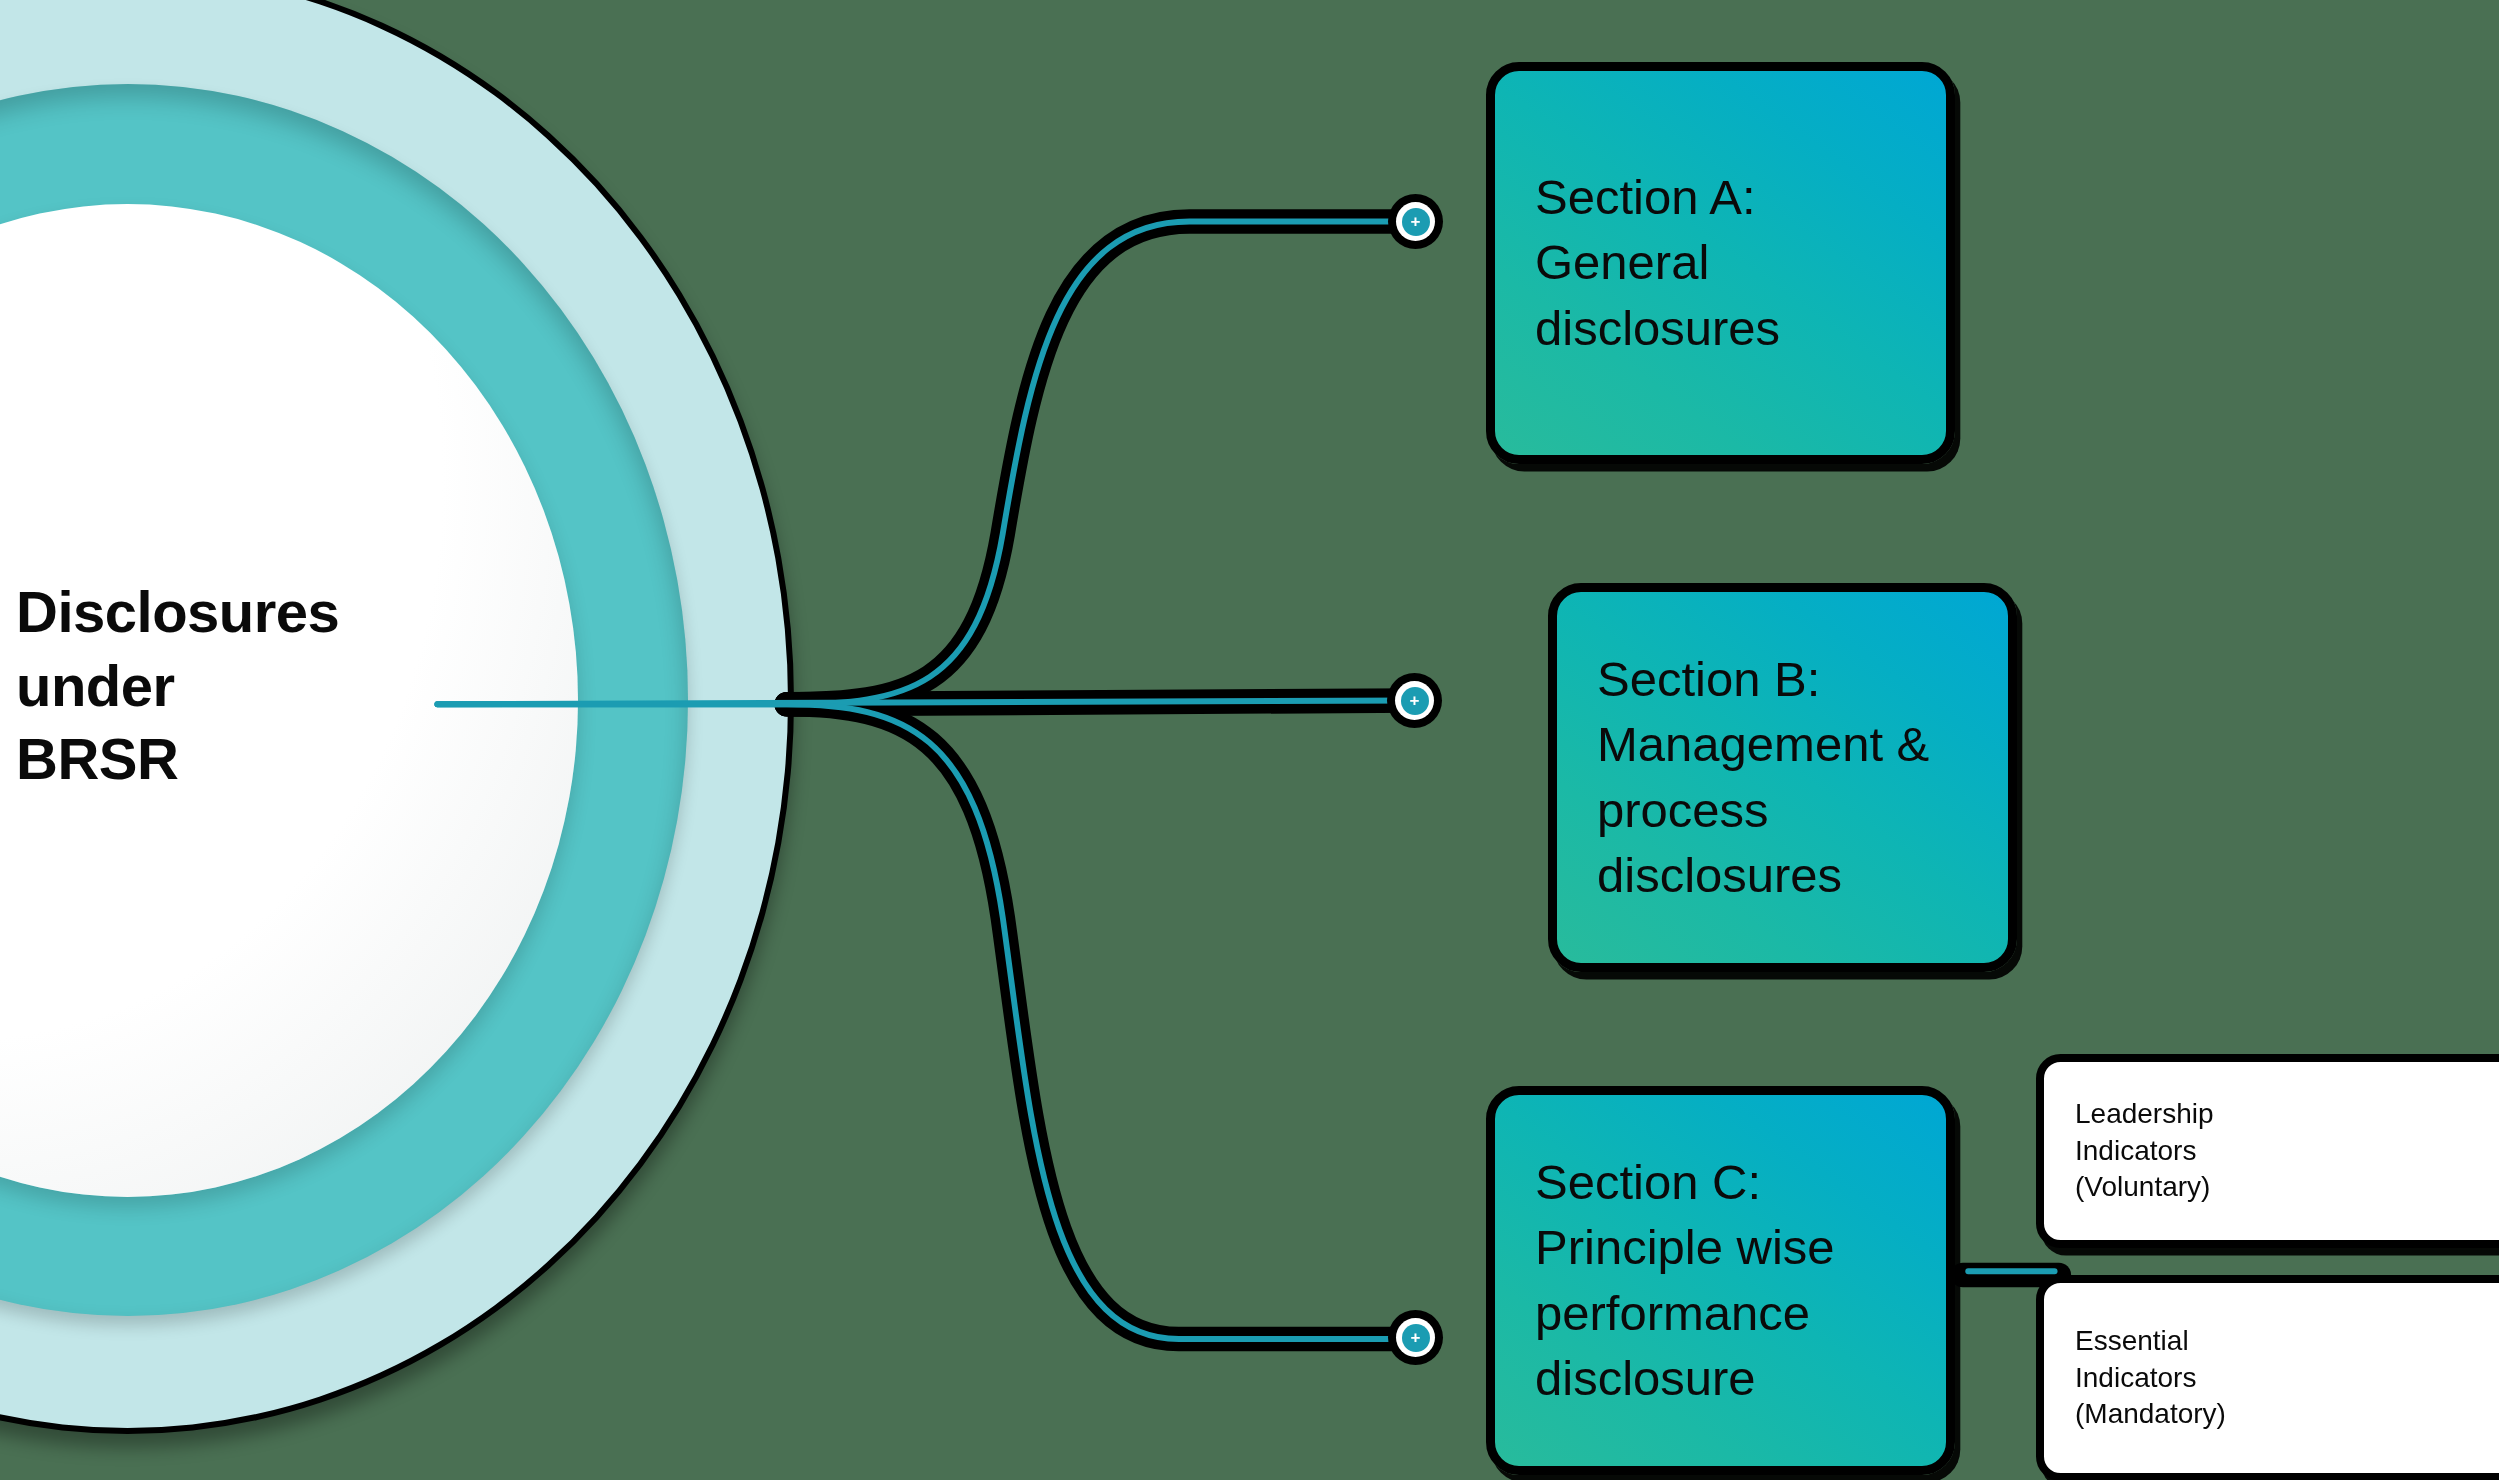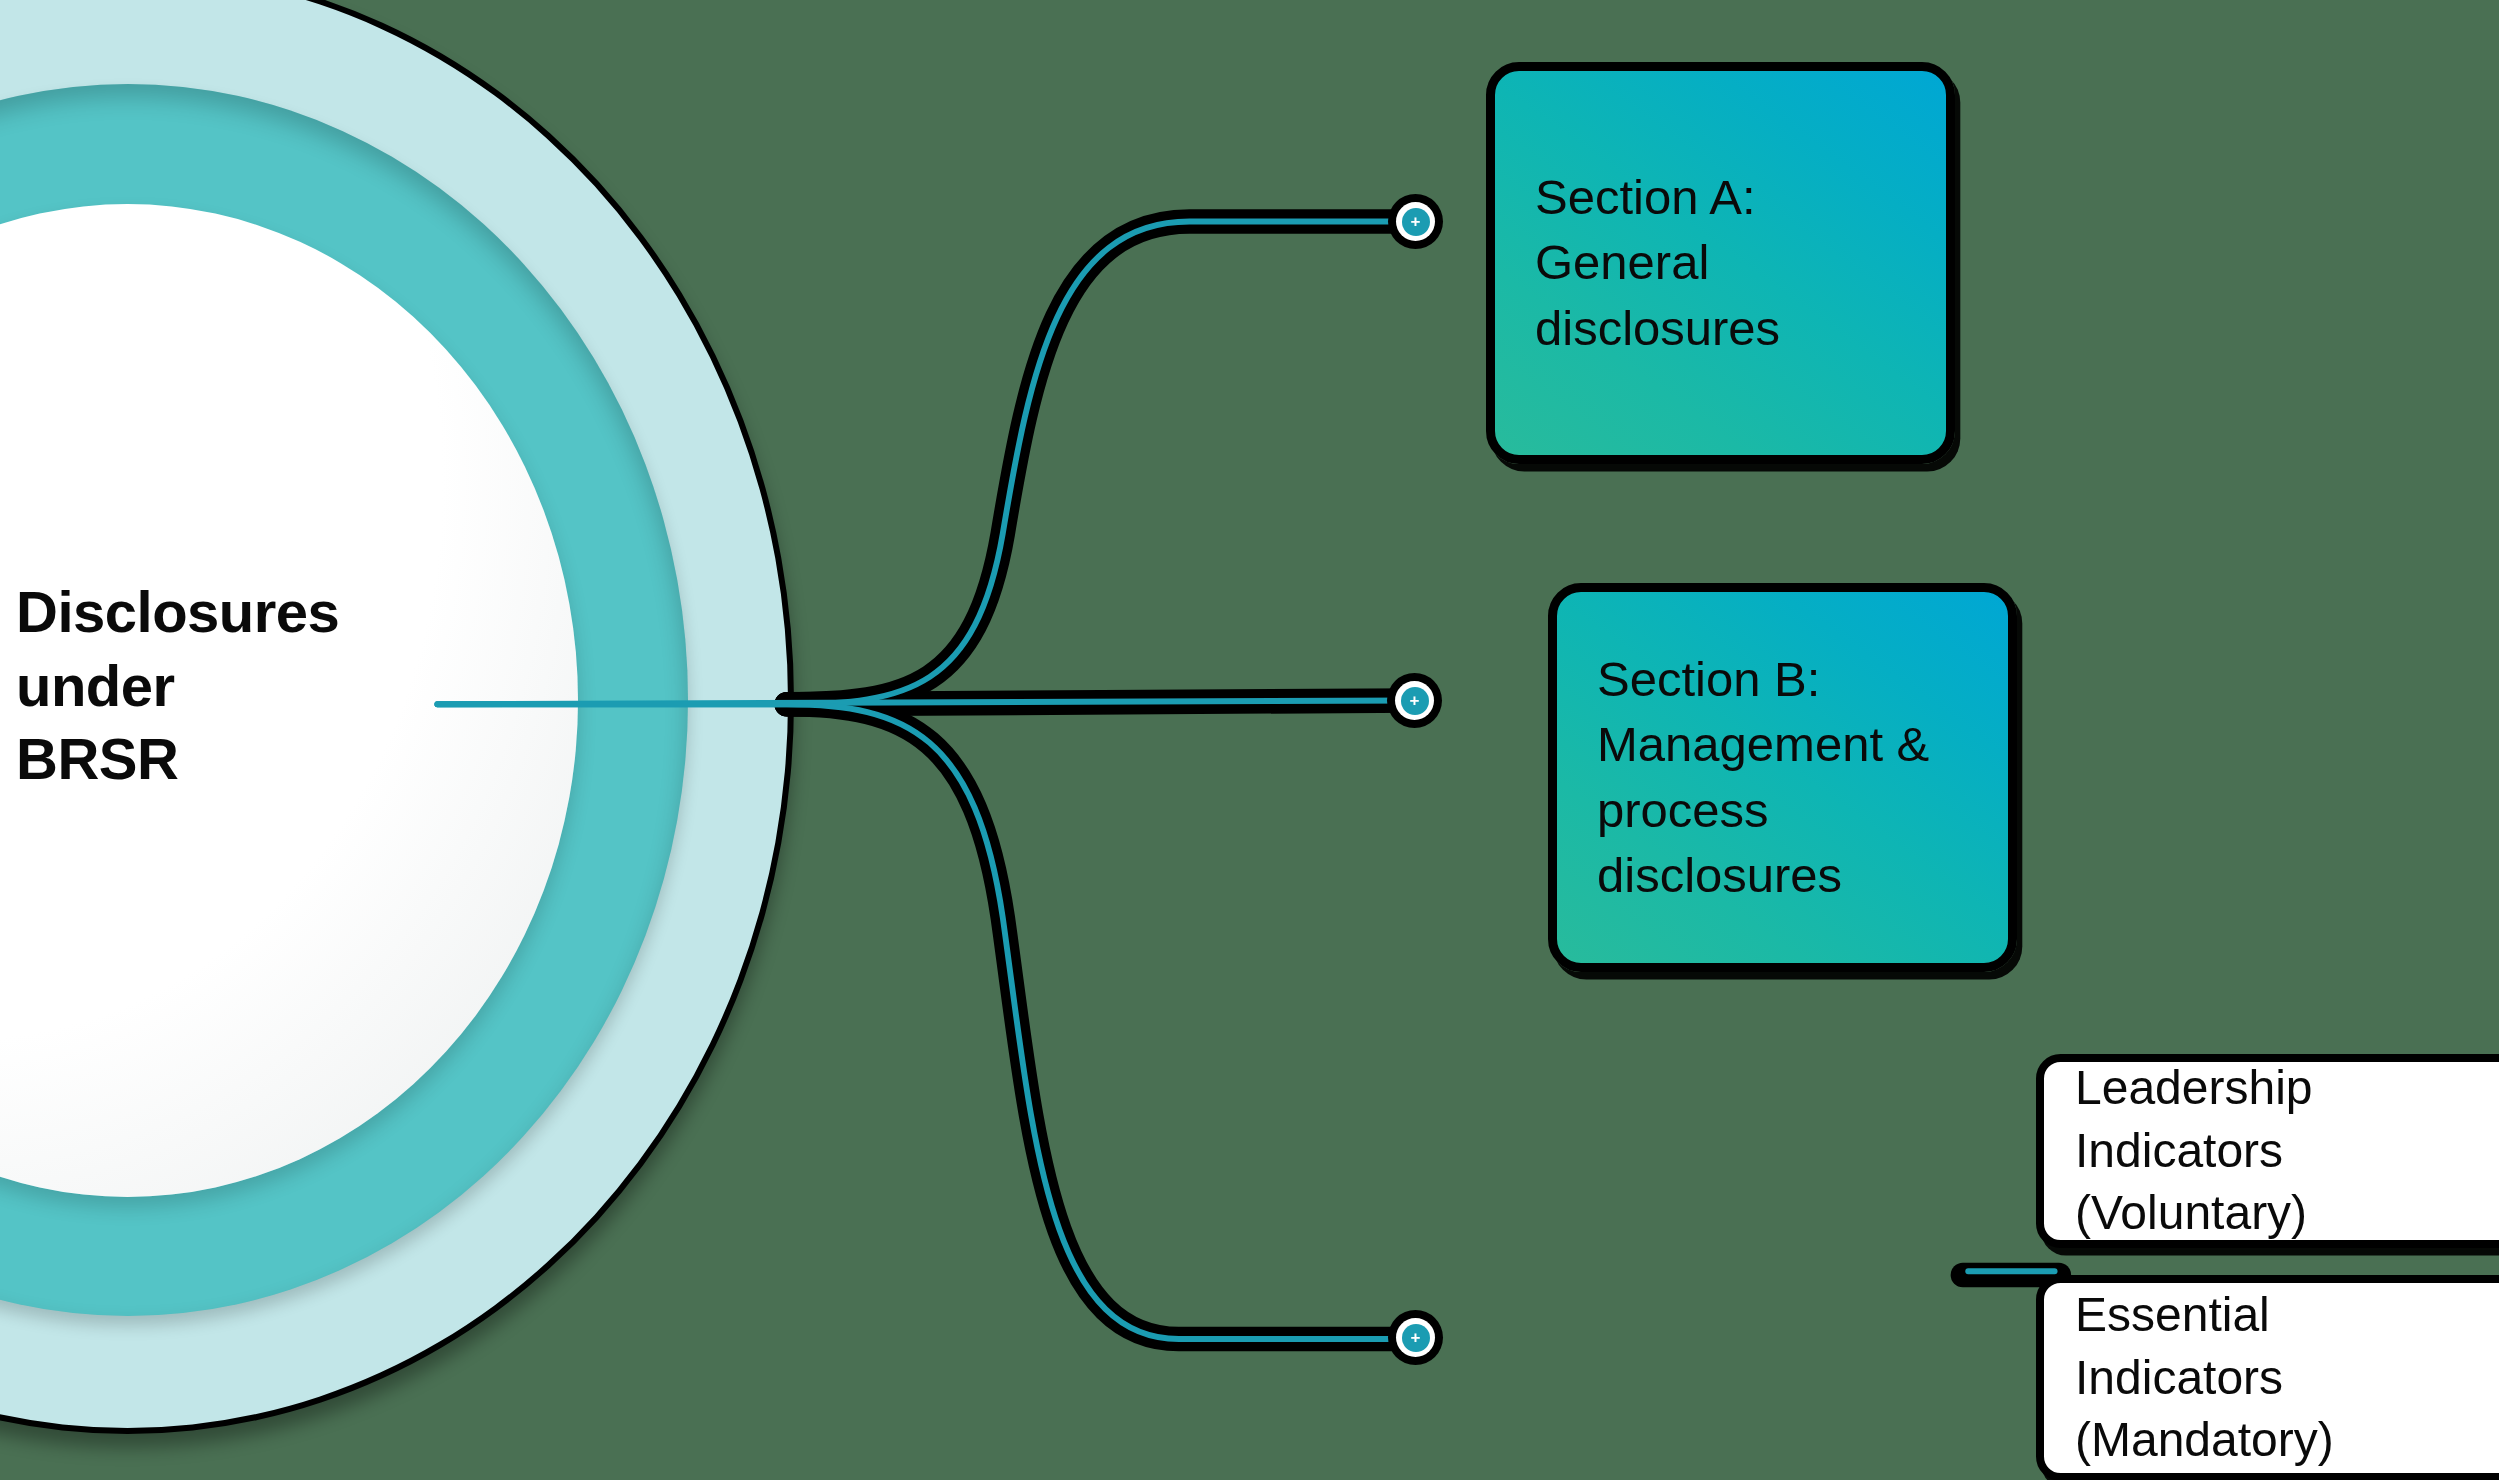--- a/index.html
+++ b/index.html
@@ -101,21 +101,21 @@
     border-radius: 24.5px;
     box-sizing: border-box;
     background: #ffffff;
     display: flex;
     align-items: center;
     box-shadow: 5.3px 7.5px 0 rgba(0,0,0,0.92);
   }
   .wbox .txt {
     padding-left: 31px;
     padding-right: 12.8px;
-    font-size: 48px;
+    font-size: 28px;
     line-height: 1.30;
     color: #0a0a0a;
     white-space: pre-line;
   }
   #box-lead { left: 2036px; top: 1054px; width: 533px; height: 194px; }
   #box-ess  { left: 2036px; top: 1275px; width: 533px; height: 206px; }
 
   
   .node {
     position: absolute;
@@ -201,20 +201,26 @@
     <div class="txt">Section A:
 General
 disclosures</div>
   </div>
   <div class="sbox" id="box-b">
     <div class="txt">Section B:
 Management &amp;
 process
 disclosures</div>
   </div>
+  <div class="sbox" id="box-c">
+    <div class="txt">Section C:
+Principle wise
+performance
+disclosure</div>
+  </div>
 
   <div class="wbox" id="box-lead">
     <div class="txt">Leadership
 Indicators
 (Voluntary)</div>
   </div>
   <div class="wbox" id="box-ess">
     <div class="txt">Essential
 Indicators
 (Mandatory)</div>

